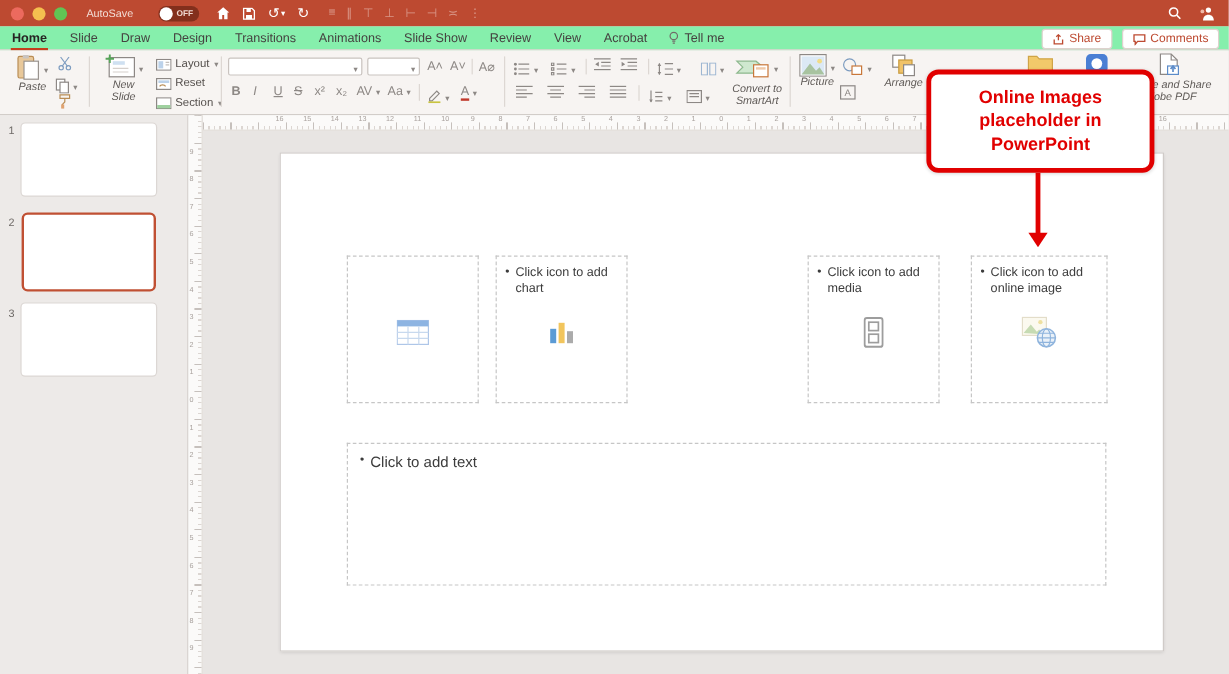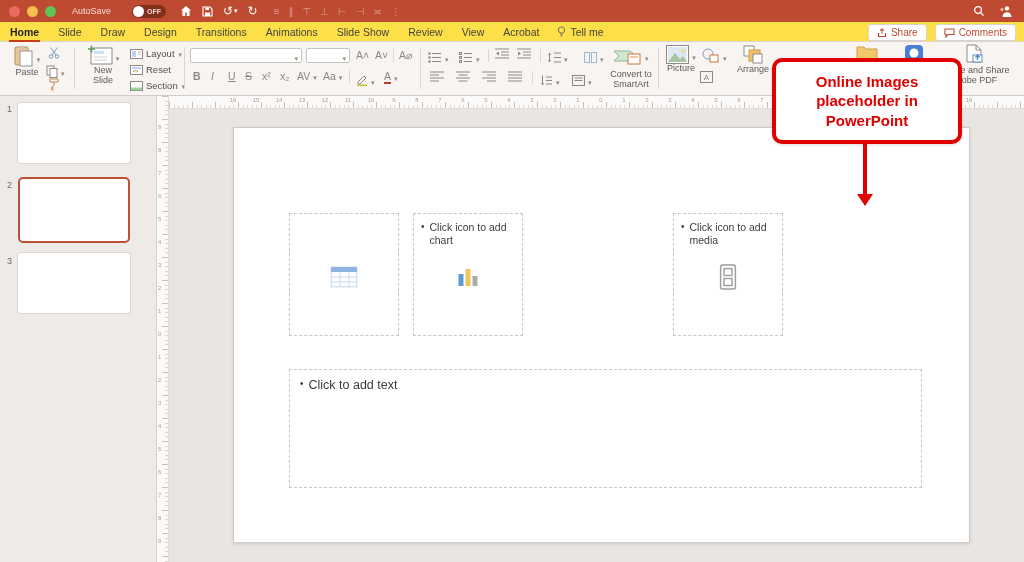--- a/index.html
+++ b/index.html
@@ -22,37 +22,37 @@
   .tb-icons { display:flex; align-items:center; gap:10px; margin-left:14px; color:#fff; }
   .tb-icons svg { display:block; }
   .undo-wrap { display:flex; align-items:center; gap:1px; color:#fff; font-size:12px; }
   .ghosts { display:flex; gap:9px; margin-left:16px; color:#ffffff; opacity:.42; font-size:10px; }
   .tb-title { position:absolute; left:0; right:0; text-align:center; color:#ffffff;
     font-size:10.5px; font-weight:bold; pointer-events:none; }
   .tb-right { position:absolute; right:12px; top:0; height:22px; display:flex; align-items:center; gap:14px; }
 
   
   .tabrow { position:absolute; left:0; top:22px; width:1024px; height:20px;
-    background:#fde047; border-bottom:1px solid #dcd6d2; display:flex; align-items:center; }
+    background:#86efac; border-bottom:1px solid #dcd6d2; display:flex; align-items:center; }
   .tabs { display:flex; align-items:center; gap:17px; padding-left:9px; }
   .tab { font-size:10.5px; color:#454240; padding:3px 1px 2px; cursor:default; position:relative; }
   .tab.active { color:#262423; font-weight:bold; }
   .tab.active::after { content:""; position:absolute; left:0; right:0; bottom:-2px;
     height:2px; background:#c43e1c; }
   .tellme { display:flex; align-items:center; gap:4px; font-size:10.5px; color:#454240; }
   .tabrow-right { position:absolute; right:8px; top:2px; display:flex; gap:8px; }
   .pill-btn { display:flex; align-items:center; gap:4px; background:#fff;
     border:1px solid #ddd2cd; border-radius:3px; padding:2px 8px;
     color:#bd4a31; font-size:10px; }
 
   
   .ribbon { position:absolute; left:0; top:42px; width:1024px; height:54px;
     background:#f7f4f2; border-bottom:1px solid #d2cdc9; }
   .ribbon .abs { position:absolute; }
-  .rlabel { font-size:9px; color:#5f5a57; text-align:center; line-height:1.1; }
+  .rlabel { font-size:9px; color:#5f5a57; text-align:center; line-height:1.1;font-style:italic; }
   .vdiv { position:absolute; top:5px; height:42px; width:1px; background:#ddd7d3; }
   .caret::after { content:"▾"; font-size:7px; color:#8d8885; margin-left:1px; }
   .combo { background:#fff; border:1px solid #c9c3bf; border-radius:2px; height:15px;
     display:flex; align-items:center; justify-content:flex-end; padding-right:3px; }
   .fmt { font-size:10.5px; color:#8d8885; }
   .minirow { display:flex; align-items:center; gap:2px; }
   .stackbtn { display:flex; align-items:center; gap:3px; font-size:9.5px; color:#55504d; }
   svg { display:block; }
 
   
@@ -600,20 +600,36 @@
           </div>
         <span class="ph-icon">
           <svg width="17" height="26" viewBox="0 0 17 26">
             <rect x="1" y="1" width="15" height="24" rx="2" fill="#fff" stroke="#9d9d9d" stroke-width="1.6"></rect>
             <rect x="4.5" y="4.5" width="8" height="7" fill="#fff" stroke="#9d9d9d" stroke-width="1.4"></rect>
             <rect x="4.5" y="14.5" width="8" height="7" fill="#fff" stroke="#9d9d9d" stroke-width="1.4"></rect>
           </svg>
         </span>
       </div>
 
+      <div class="ph" style="left:575px;top:85px;width:114px;height:123px;">
+        <div class="ph-text">
+            <span>Click icon to add online image</span>
+          </div>
+        <span class="ph-icon">
+          <svg width="30" height="27" viewBox="0 0 30 27">
+            <rect x="1" y="1" width="20" height="15" fill="#fbf9ef" stroke="#e3ddc9"></rect>
+            <path d="M2 14 8 7l5 6 2-2 3 4Z" fill="#b9d3a4" opacity="0.8"></path>
+            <circle cx="16" cy="5" r="1.8" fill="#eee0a0"></circle>
+            <circle cx="21" cy="18" r="7.5" fill="#eaf1f8" stroke="#8fb4dd" stroke-width="1.3"></circle>
+            <ellipse cx="21" cy="18" rx="3.4" ry="7.5" fill="none" stroke="#8fb4dd"></ellipse>
+            <line x1="13.5" y1="18" x2="28.5" y2="18" stroke="#8fb4dd"></line>
+            <path d="M14.5 14.2h13M14.5 21.8h13" stroke="#8fb4dd" fill="none"></path>
+          </svg>
+        </span>
+      </div>
 
       <div class="txt-ph" style="left:55px;top:241px;width:633px;height:119px;">
         <div class="ph-text">
             <span>Click to add text</span>
           </div>
       </div>
     </div>
   </div>
 
   <div class="callout">

